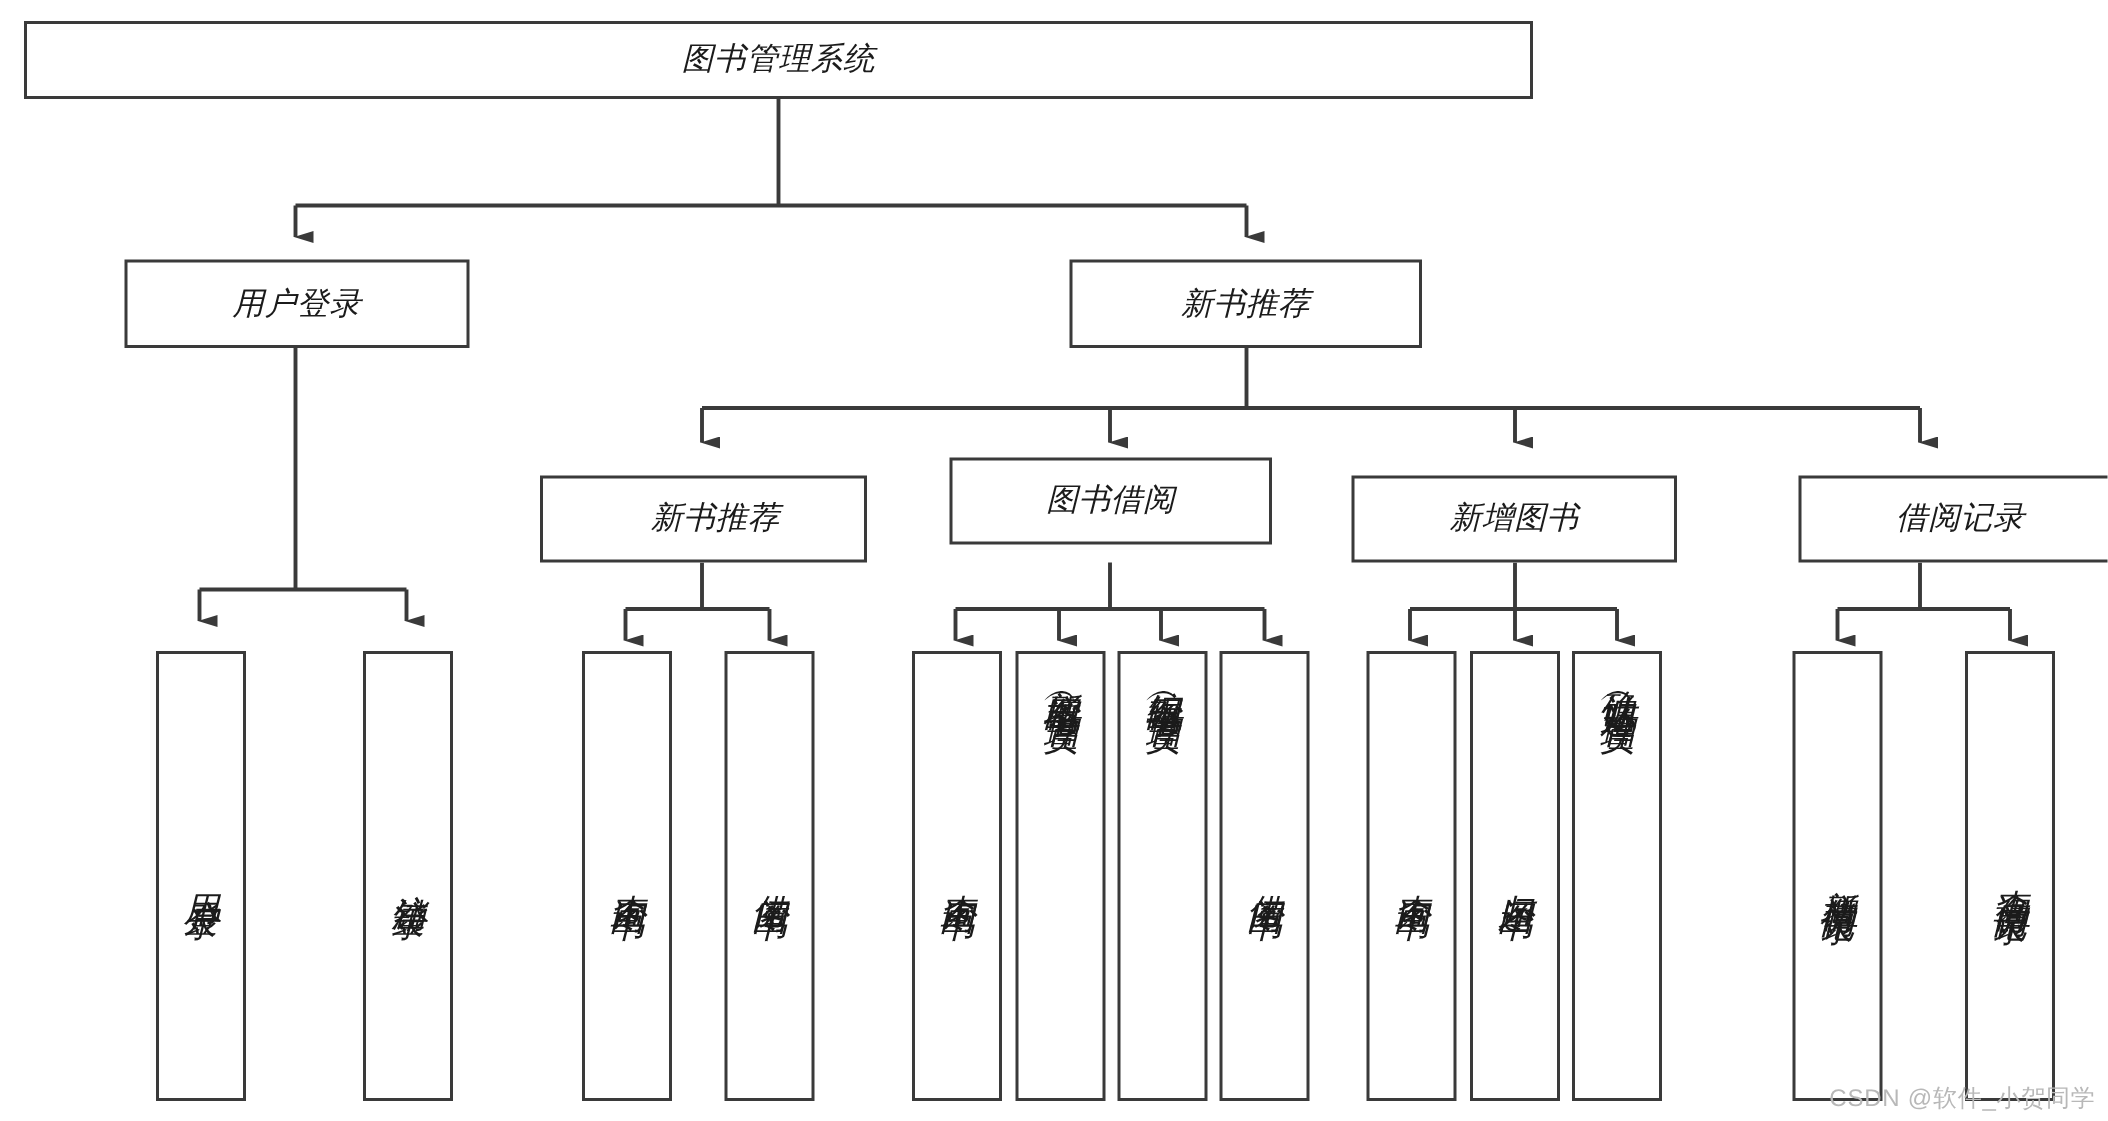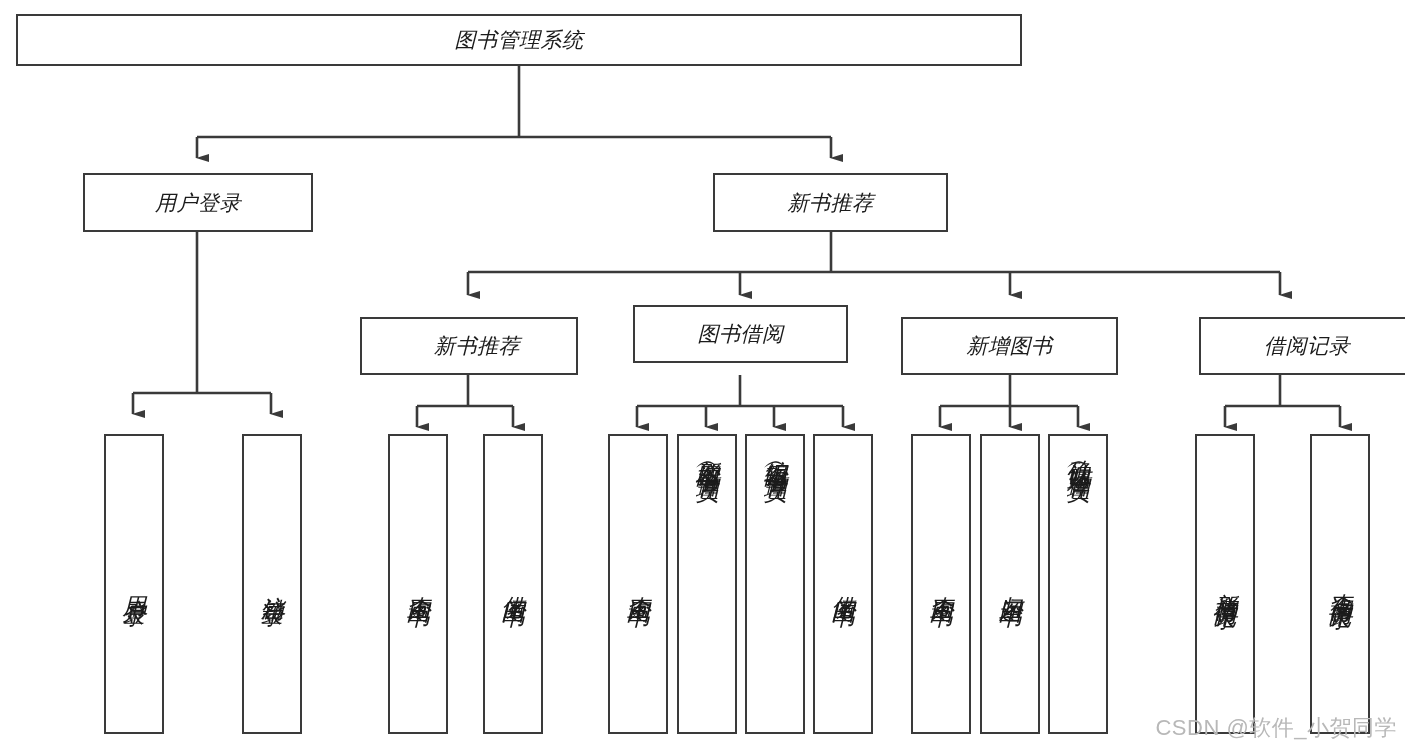--- a/index.html
+++ b/index.html
@@ -63,21 +63,21 @@
     white-space: nowrap;
   }
   .v-node.centered {
     align-items: center;
     padding-top: 0;
   }
   #watermark {
     position: absolute;
     right: 8px;
     bottom: 4px;
-    font-size: 22px;
+    font-size: 16px;
     color: #b8b8b8;
     white-space: nowrap;
     letter-spacing: 0.5px;
   }
 </style>
 </head>
 <body>
 
 <div id="diagram-root">
 

